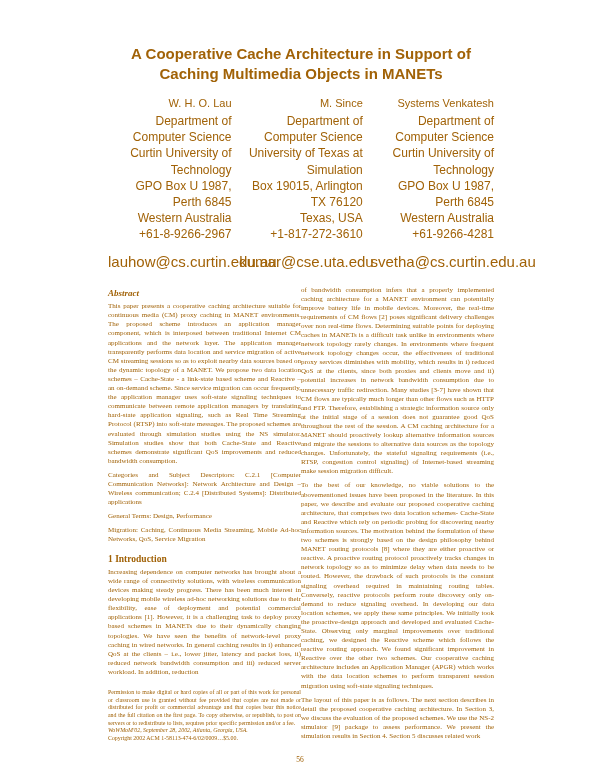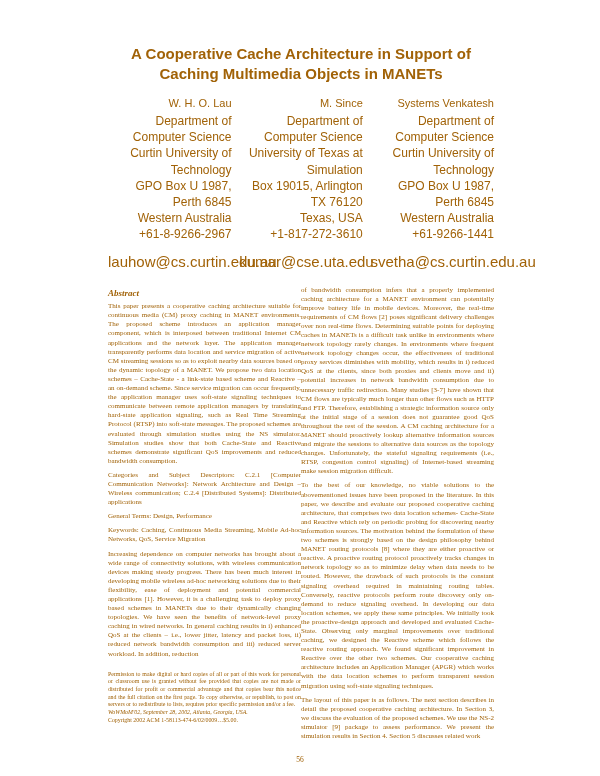--- a/index.html
+++ b/index.html
@@ -106,38 +106,39 @@
       <div class="author-line">+1-817-272-3610</div>
       <div class="author-email">kumar@cse.uta.edu</div>
     </div>
 
     <div class="author-block">
       <div class="author-name">Systems Venkatesh</div>
       <div class="author-line">Department of Computer Science</div>
       <div class="author-line">Curtin University of Technology</div>
       <div class="author-line">GPO Box U 1987, Perth 6845</div>
       <div class="author-line">Western Australia</div>
-      <div class="author-line">+61-9266-1441</div>
+      <div class="author-line">+61-9266-4281</div>
       <div class="author-email">svetha@cs.curtin.edu.au</div>
     </div>
 
   </div>
 
   <div class="columns">
 
     <div class="col">
       <div class="h-abstract">Abstract</div>
       <p class="para">This paper presents a cooperative caching architecture suitable for continuous media (CM) proxy caching in MANET environments. The proposed scheme introduces an application manager component, which is interposed between traditional Internet CM applications and the network layer. The application manager transparently performs data location and service migration of active CM streaming sessions so as to exploit nearby data sources based on the dynamic topology of a MANET. We propose two data location schemes – Cache-State - a link-state based scheme and Reactive – an on-demand scheme. Since service migration can occur frequently, the application manager uses soft-state signaling techniques to communicate between remote application managers by translating hard-state application signaling, such as Real Time Streaming Protocol (RTSP) into soft-state messages. The proposed schemes are evaluated through simulation studies using the NS simulator. Simulation studies show that both Cache-State and Reactive schemes demonstrate significant QoS improvements and reduced bandwidth consumption.</p>
 
       <p class="para"><span class="inline-label">Categories and Subject Descriptors: </span><span>C.2.1 [Computer Communication Networks]: Network Architecture and Design – Wireless communication; C.2.4 [Distributed Systems]: Distributed applications</span></p>
 
       <p class="para"><span class="inline-label">General Terms: </span><span>Design, Performance</span></p>
 
-      <p class="para"><span class="inline-label">Keywords: </span><span>Caching, Continuous Media Streaming, Mobile Ad-hoc Networks, QoS, Service Migration</span></p>
+      <p class="para"><span class="inline-label">Migration: </span><span>Caching, Continuous Media Streaming, Mobile Ad-hoc Networks, QoS, Service Migration</span></p>
 
+      <div class="h-section">1  Introduction</div>
       <p class="para">Increasing dependence on computer networks has brought about a wide range of connectivity solutions, with wireless communication devices making steady progress. There has been much interest in developing mobile wireless ad-hoc networking solutions due to their flexibility, ease of deployment and potential commercial applications [1]. However, it is a challenging task to deploy proxy based schemes in MANETs due to their dynamically changing topologies. We have seen the benefits of network-level proxy caching in wired networks. In general caching results in i) enhanced QoS at the clients – i.e., lower jitter, latency and packet loss, ii) reduced network bandwidth consumption and iii) reduced server workload. In addition, reduction</p>
 
       <div class="permission">
         <div>Permission to make digital or hard copies of all or part of this work for personal or classroom use is granted without fee provided that copies are not made or distributed for profit or commercial advantage and that copies bear this notice and the full citation on the first page. To copy otherwise, or republish, to post on servers or to redistribute to lists, requires prior specific permission and/or a fee.</div>
         <div class="permission-conf">WoWMoM'02, September 28, 2002, Atlanta, Georgia, USA.</div>
         <div>Copyright 2002 ACM 1-58113-474-6/02/0009…$5.00.</div>
       </div>
     </div>
 
     <div class="col">

